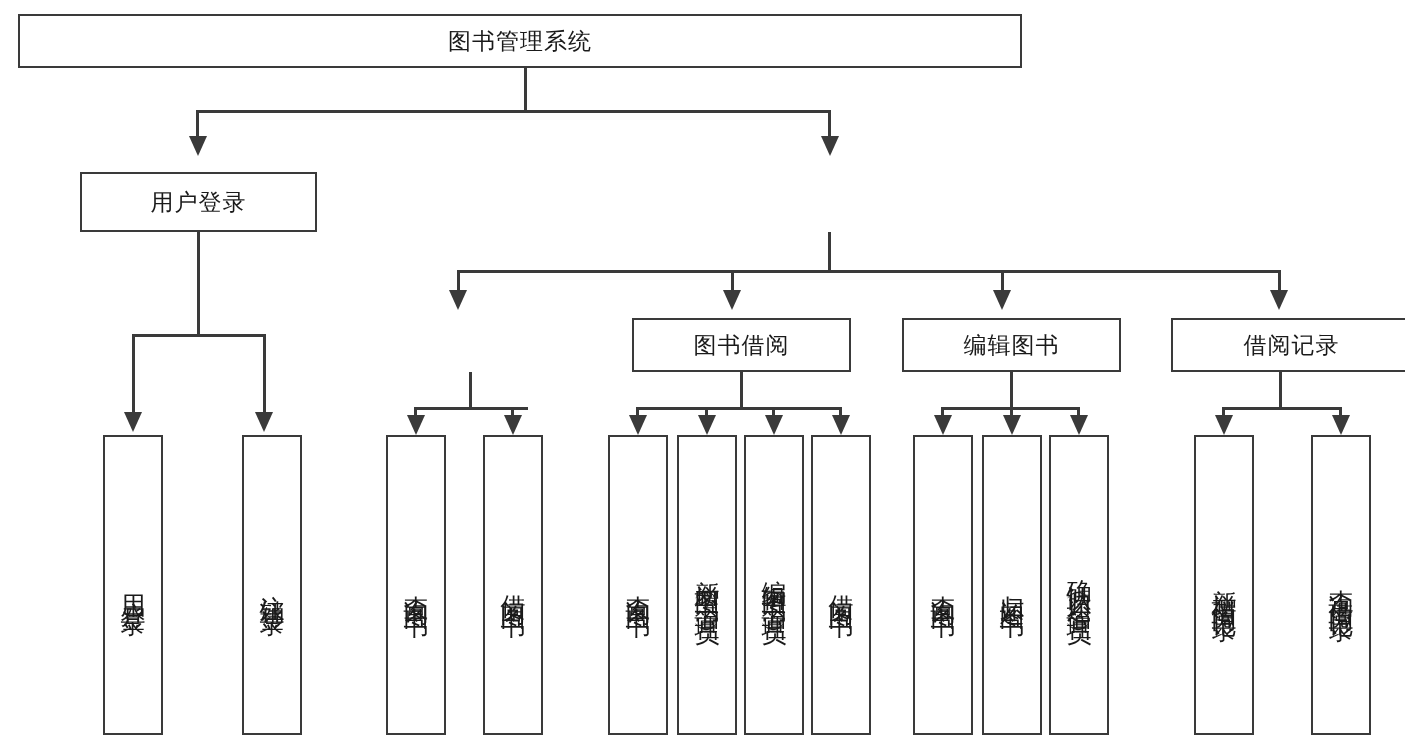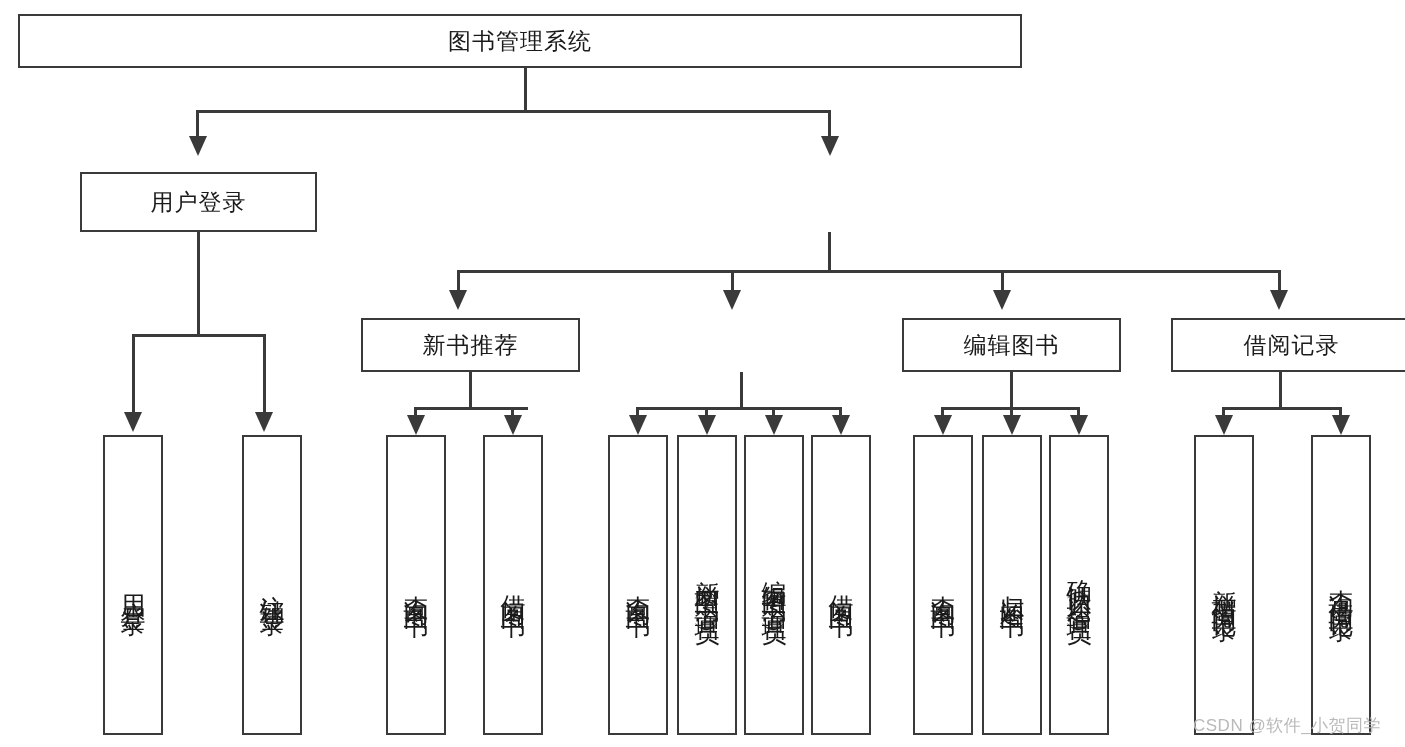--- a/index.html
+++ b/index.html
@@ -85,22 +85,22 @@
   <div class="ln h" style="left:457px;top:270px;width:824px;height:3px;"></div>
   <div class="ln v" style="left:457px;top:270px;width:3px;height:22px;"></div>
   <div class="arrow" style="left:449px;top:290px;"></div>
   <div class="ln v" style="left:731px;top:270px;width:3px;height:22px;"></div>
   <div class="arrow" style="left:723px;top:290px;"></div>
   <div class="ln v" style="left:1001px;top:270px;width:3px;height:22px;"></div>
   <div class="arrow" style="left:993px;top:290px;"></div>
   <div class="ln v" style="left:1278px;top:270px;width:3px;height:22px;"></div>
   <div class="arrow" style="left:1270px;top:290px;"></div>
 
-  <div class="box h" style="left:361px;top:318px;width:219px;height:54px;">
-    <span>新书推荐</span>
+  <div class="box h" style="left:632px;top:318px;width:219px;height:54px;">
+    <span>图书借阅</span>
   </div>
   <div class="box h" style="left:902px;top:318px;width:219px;height:54px;">
     <span>编辑图书</span>
   </div>
   <div class="box h" style="left:1171px;top:318px;width:241px;height:54px;">
     <span>借阅记录</span>
   </div>
 
   <div class="ln v" style="left:469px;top:372px;width:3px;height:37px;"></div>
   <div class="ln h" style="left:414px;top:407px;width:114px;height:3px;"></div>
@@ -173,15 +173,14 @@
     <span class="vtext">确认归还（管理员）</span>
   </div>
 
   <div class="box v" style="left:1194px;top:435px;width:60px;height:300px;">
     <span class="vtext">新增借阅记录</span>
   </div>
   <div class="box v" style="left:1311px;top:435px;width:60px;height:300px;">
     <span class="vtext">查询借阅记录</span>
   </div>
 
-  <div class="wm" style="left:1193px;top:714px;">CSDN @软件_小贺同学</div>
 
 </div>
 
 </body></html>

